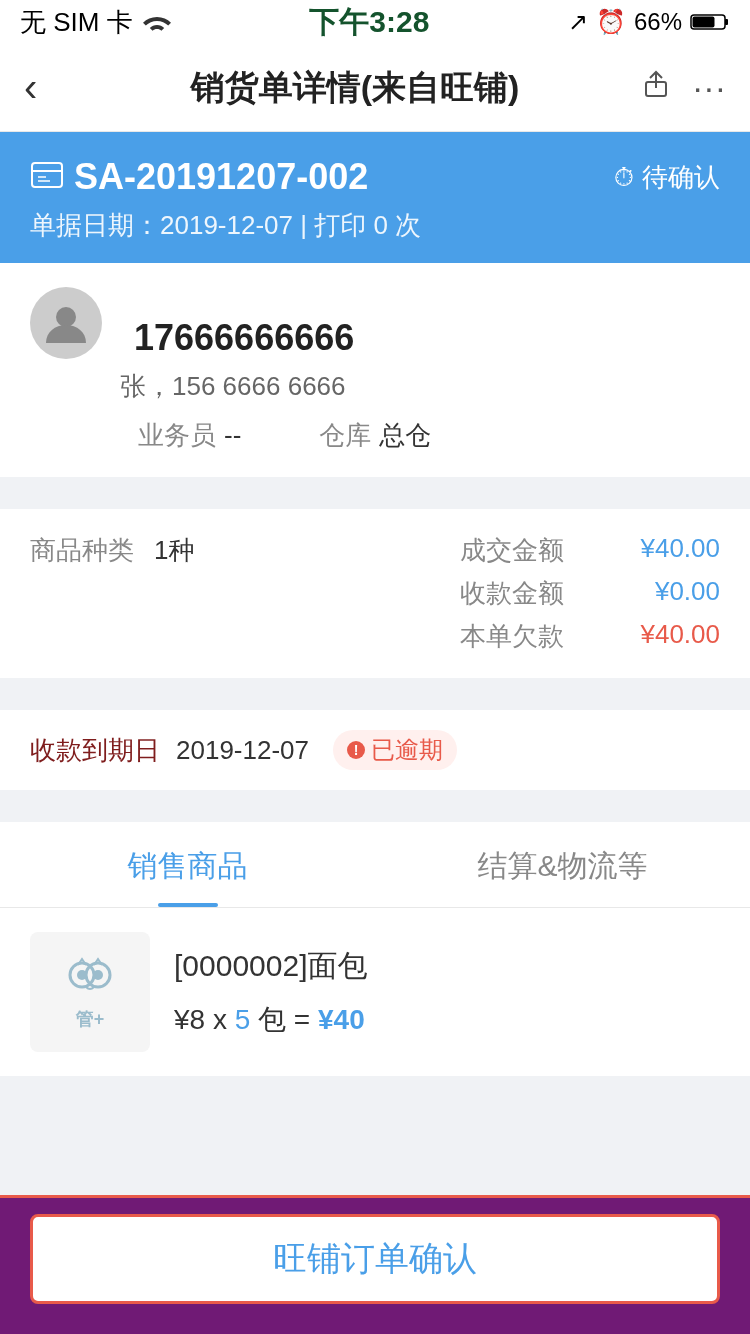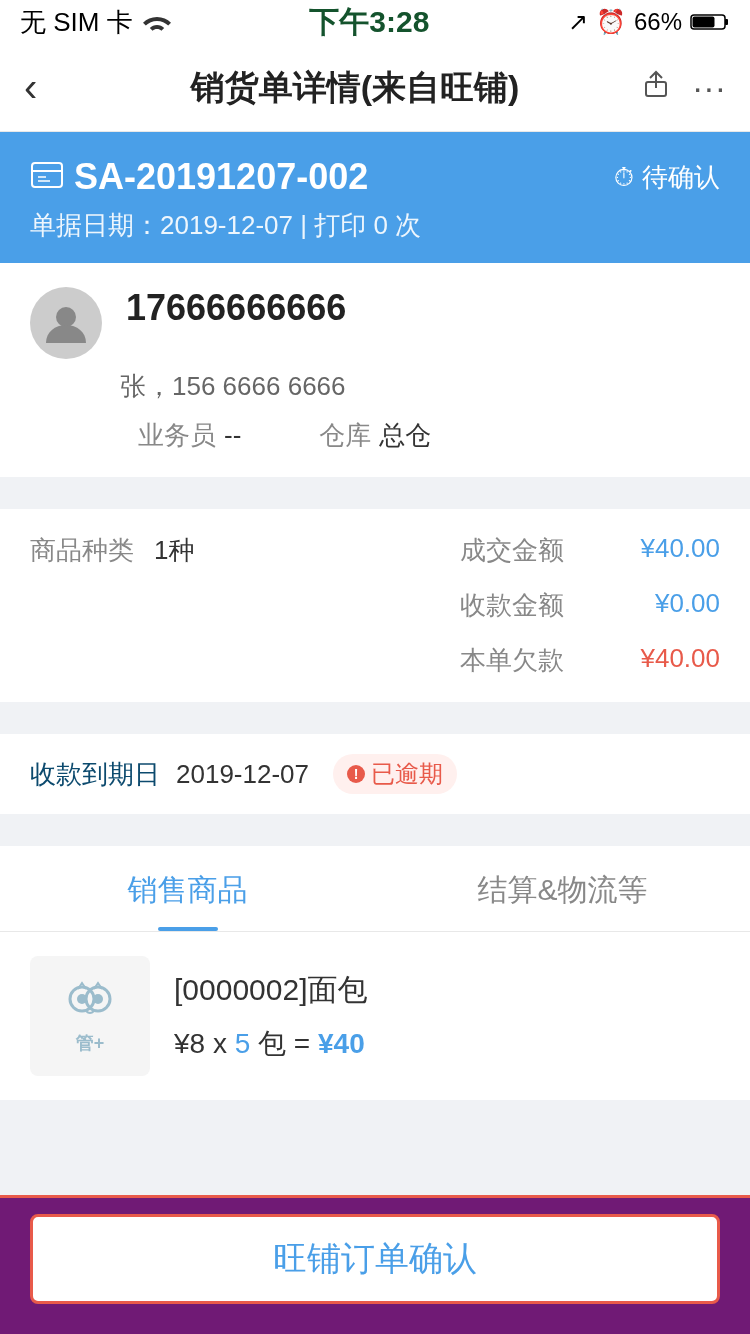--- a/index.html
+++ b/index.html
@@ -120,22 +120,22 @@
     }
 
     
     .customer-section {
       background: #fff;
       padding: 24px 30px;
       margin-bottom: 16px;
     }
     .customer-row {
       display: flex;
-      align-items: flex-start;
-      gap: 24px;
+      align-items: flex-end;
+      gap: 32px;
       margin-bottom: 10px;
     }
     .customer-avatar {
       width: 72px;
       height: 72px;
       background: #ccc;
       border-radius: 50%;
       display: flex;
       align-items: center;
       justify-content: center;
@@ -189,21 +189,21 @@
       gap: 20px;
       font-size: 26px;
     }
     .summary-label { color: #888; }
     .summary-value { color: #333; }
     .summary-right {
       flex: 1;
       display: flex;
       flex-direction: column;
       align-items: flex-end;
-      gap: 20px;
+      gap: 8px;
     }
     .amount-row {
       display: flex;
       justify-content: space-between;
       width: 260px;
       font-size: 26px;
     }
     .amount-label { color: #888; }
     .amount-value-blue { color: #4a9fe8; }
     .amount-value-red { color: #e85a4a; }
@@ -211,21 +211,21 @@
     
     .due-section {
       background: #fff;
       padding: 20px 30px;
       margin-bottom: 16px;
       display: flex;
       align-items: center;
       gap: 16px;
       font-size: 26px;
     }
-    .due-label { color: #0c4a6e; }
+    .due-label { color: #7f1d1d; }
     .due-date { color: #333; }
     .overdue-badge {
       display: flex;
       align-items: center;
       gap: 6px;
       background: #fff0ee;
       border-radius: 20px;
       padding: 4px 14px;
       font-size: 24px;
       color: #e85a4a;

